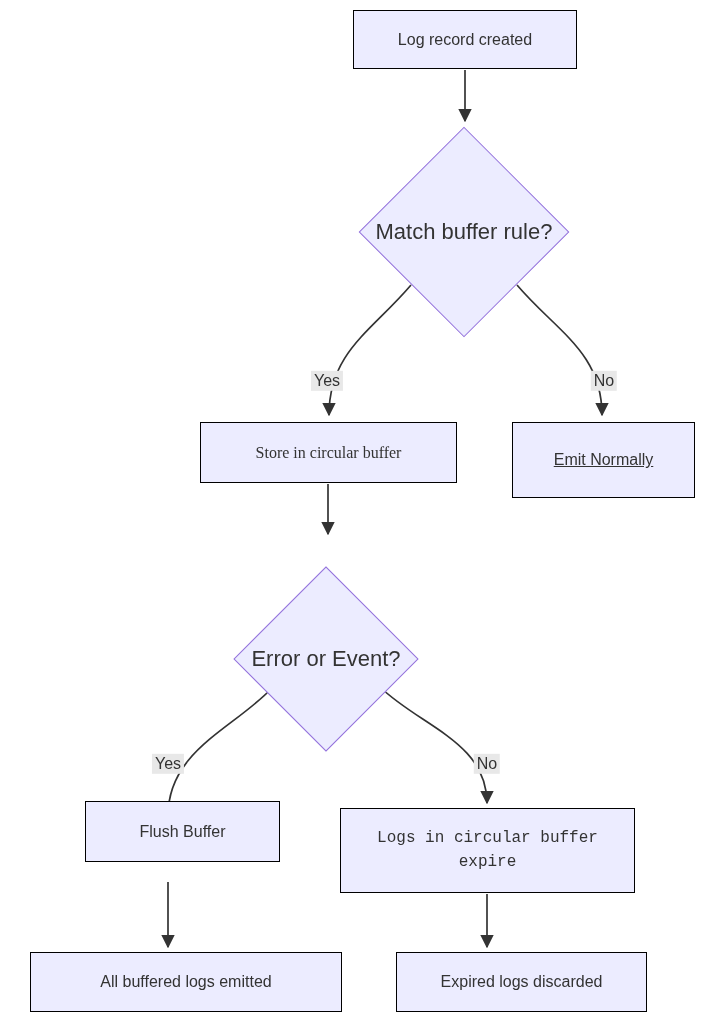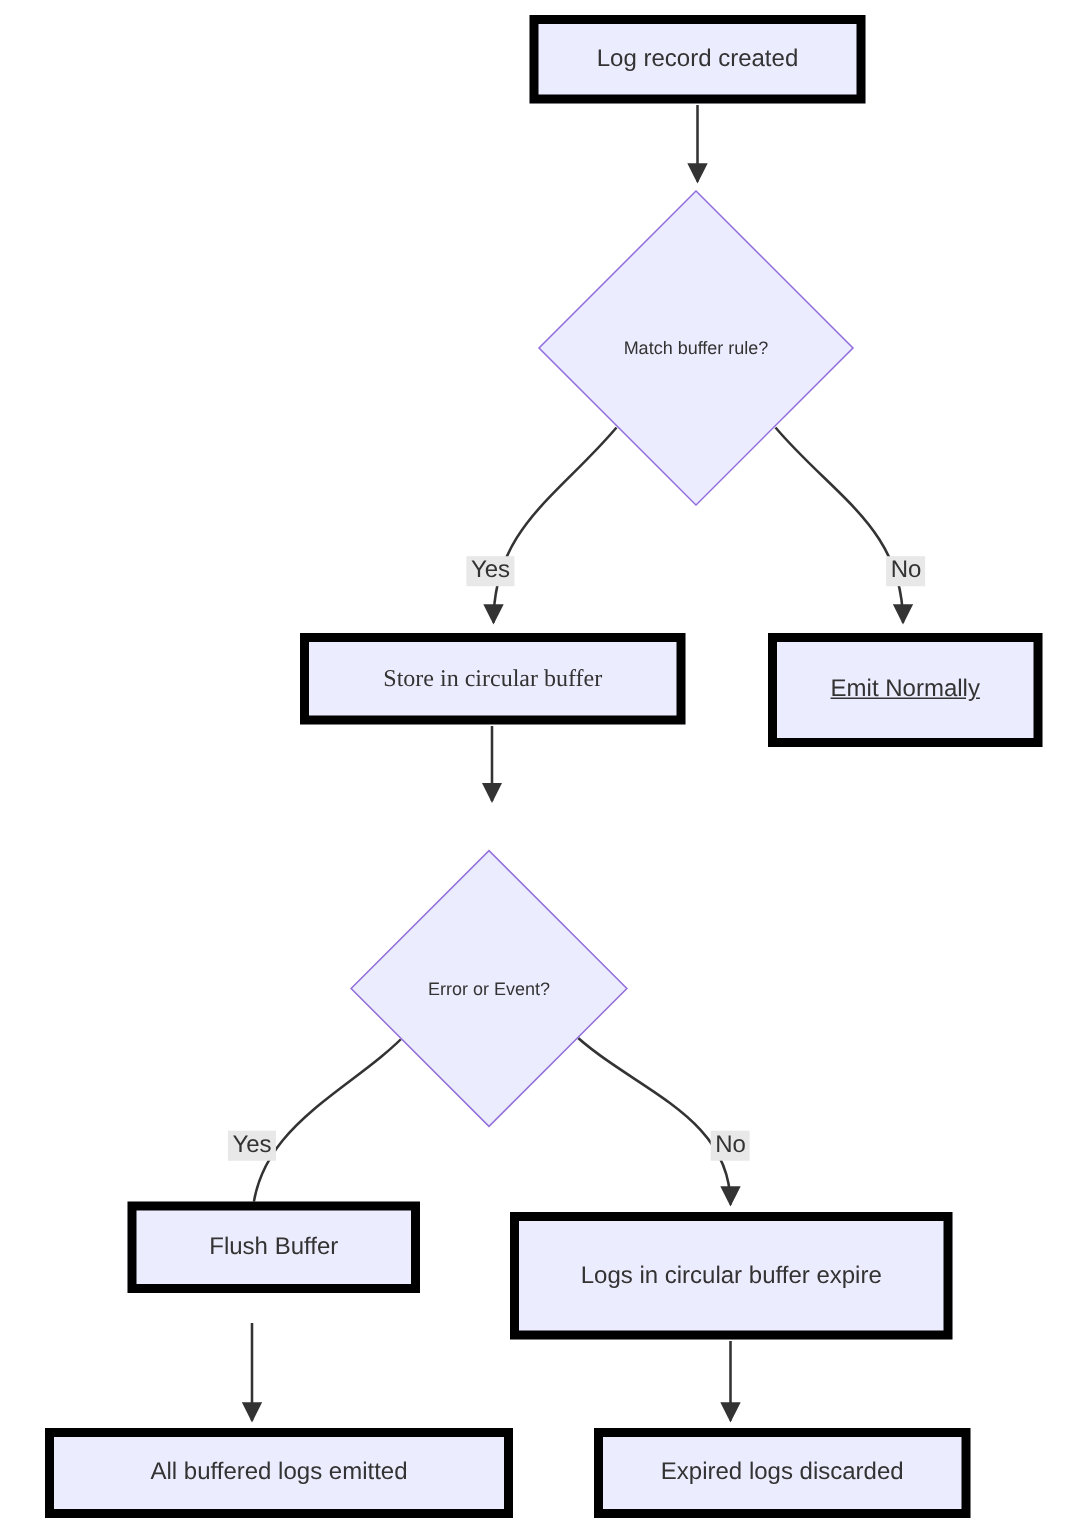--- a/index.html
+++ b/index.html
@@ -18,39 +18,39 @@
   #edge-layer {
     position: absolute;
     left: 0; top: 0;
     width: 718px;
     height: 1024px;
     pointer-events: none;
   }
   .node {
     position: absolute;
     background: #ECECFF;
-    border: 6px solid #000000;
+    border: 1px solid #000000;
     color: #333333;
     display: flex;
     align-items: center;
     justify-content: center;
     text-align: center;
     font-size: 16px;
     line-height: 1.45;
     box-sizing: border-box;
     padding: 4px 10px;
   }
   .diamond {
     position: absolute;
     display: flex;
     align-items: center;
     justify-content: center;
     text-align: center;
     color: #333333;
-    font-size: 12px;
+    font-size: 22px;
   }
   .diamond-shape {
     position: absolute;
     left: 50%;
     top: 50%;
     transform: translate(-50%, -50%) rotate(45deg);
     background: #ECECFF;
     border: 1px solid #9370DB;
     box-sizing: border-box;
   }
@@ -114,21 +114,21 @@
   <div class="diamond" style="left:233px; top:566px; width:186px; height:186px;">
     <div class="diamond-shape" style="width:131px; height:131px;"></div>
     <span class="diamond-label">Error or Event?</span>
   </div>
 
   <div class="node" style="left:85px; top:801px; width:195px; height:61px;">
     <span>Flush Buffer</span>
   </div>
 
   <div class="node" style="left:340px; top:808px; width:295px; height:85px;">
-    <span style="max-width:230px; display:inline-block;">Logs in circular buffer expire</span>
+    <span style="max-width:230px; display:inline-block;font-family:Liberation Mono, monospace;">Logs in circular buffer expire</span>
   </div>
 
   <div class="node" style="left:30px; top:952px; width:312px; height:60px;">
     <span>All buffered logs emitted</span>
   </div>
 
   <div class="node" style="left:362px; top:952px; width:251px; height:60px;margin-left:34px;">
     <span>Expired logs discarded</span>
   </div>
 

